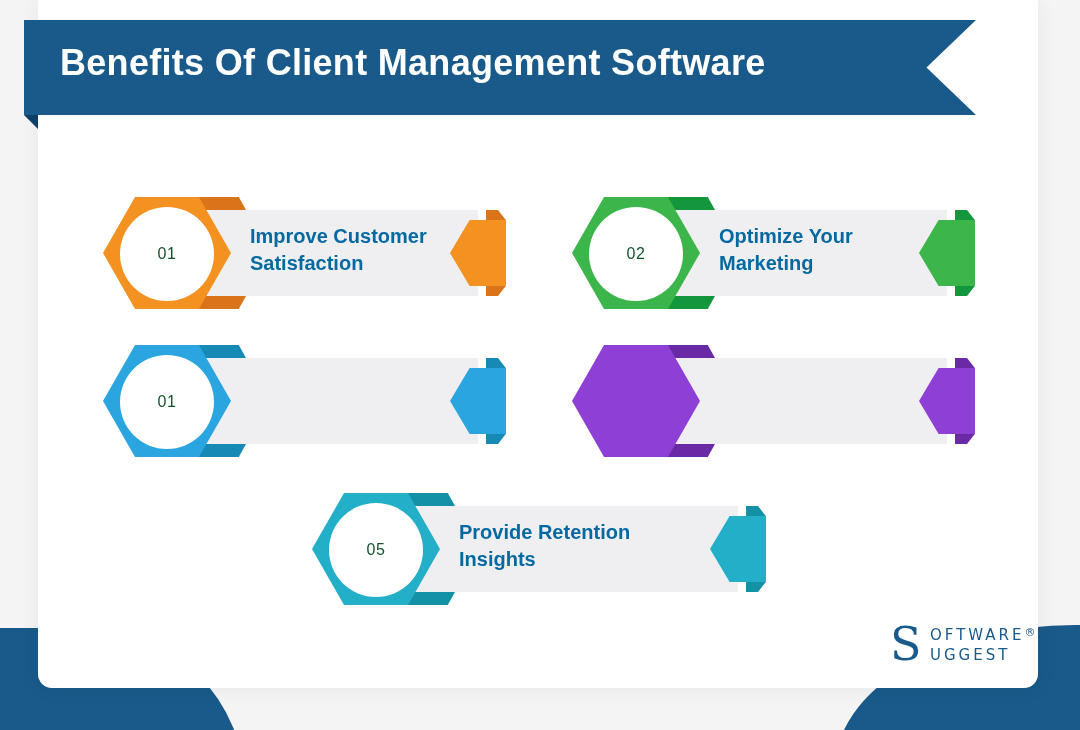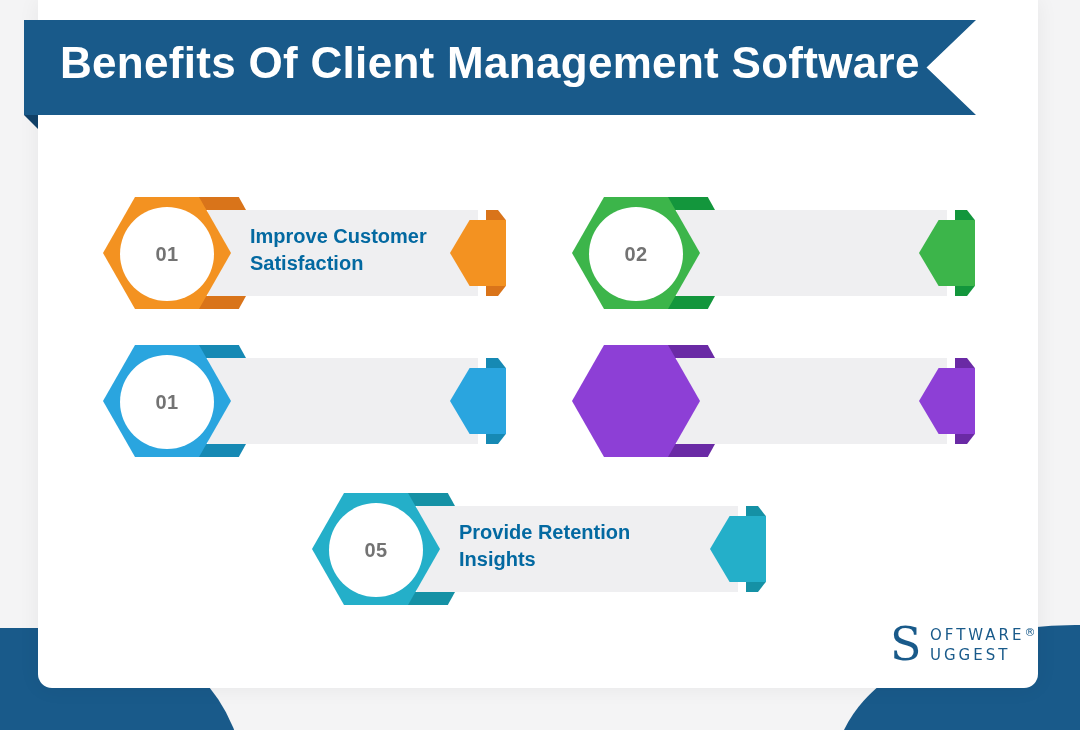--- a/index.html
+++ b/index.html
@@ -22,42 +22,42 @@
     background: #195a8a;
     clip-path: polygon(0 0, 100% 0, 94.8% 50%, 100% 100%, 0 100%);
     filter: drop-shadow(0 6px 8px rgba(0,0,0,0.08));
   }
   .banner-fold {
     position: absolute; left: 24px; top: 115px; width: 14px; height: 14px;
     background: #0f3f66; clip-path: polygon(0 0, 100% 0, 100% 100%);
   }
   .banner-title {
     position: absolute; left: 60px; top: 38px; height: 50px;
-    color: #ffffff; font-size: 44px; font-weight: bold; letter-spacing: 0.3px;
+    color: #ffffff; font-size: 36px; font-weight: bold; letter-spacing: 0.3px;
     line-height: 50px; white-space: nowrap;
   }
   .item { position: absolute; width: 405px; height: 112px; }
   .item .bar {
     position: absolute; left: 105px; top: 13px; width: 270px; height: 86px;
     background: #efeff1;
   }
   .item .tab-top, .item .tab-bot {
     position: absolute; left: 95px; width: 48px; height: 13px;
   }
   .item .tab-top { top: 0; clip-path: polygon(0 0, 85% 0, 100% 100%, 0 100%); }
   .item .tab-bot { top: 99px; clip-path: polygon(0 0, 100% 0, 85% 100%, 0 100%); }
   .item .hex {
     position: absolute; left: 0; top: 0; width: 128px; height: 112px;
     clip-path: polygon(25% 0, 75% 0, 100% 50%, 75% 100%, 25% 100%, 0 50%);
   }
   .item .circle {
     position: absolute; left: 17px; top: 10px; width: 94px; height: 94px;
     background: #ffffff; border-radius: 50%;
     display: flex; align-items: center; justify-content: center;
-    font-size: 20px; font-weight: bold; color: #737373; letter-spacing: 0.5px;
+    font-size: 16px; font-weight: normal; color: #14532d; letter-spacing: 0.5px;
   }
   .item .label {
     position: absolute; left: 147px; top: 26px; width: 230px;
     font-size: 20px; font-weight: bold; color: #0369a1; line-height: 27px;
   }
   .item .end-back {
     position: absolute; left: 383px; top: 13px; width: 20px; height: 86px;
     clip-path: polygon(0 0, 60% 0, 100% 12%, 100% 88%, 60% 100%, 0 100%);
   }
   .item .end-front {
@@ -104,20 +104,21 @@
 </div>
 
 <div class="item" style="left:572px; top:197px;">
   <div class="tab-top" style="background:#13963c;"></div>
   <div class="tab-bot" style="background:#13963c;"></div>
   <div class="bar"></div>
   <div class="end-back" style="background:#13963c;"></div>
   <div class="end-front" style="background:#3cb54a;"></div>
   <div class="hex" style="background:#3cb54a;"></div>
   <div class="circle">02</div>
+  <div class="label">Optimize Your Marketing</div>
 </div>
 
 <div class="item" style="left:103px; top:345px;">
   <div class="tab-top" style="background:#1689b4;"></div>
   <div class="tab-bot" style="background:#1689b4;"></div>
   <div class="bar"></div>
   <div class="end-back" style="background:#1689b4;"></div>
   <div class="end-front" style="background:#2aa5df;"></div>
   <div class="hex" style="background:#2aa5df;"></div>
   <div class="circle">01</div>

